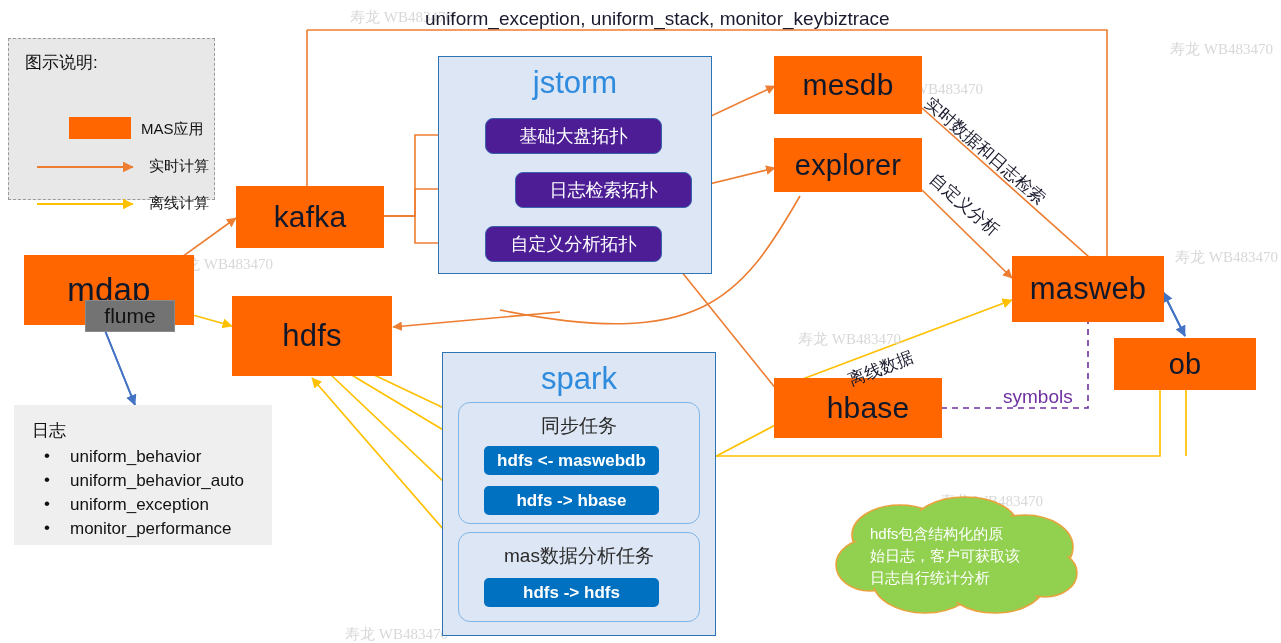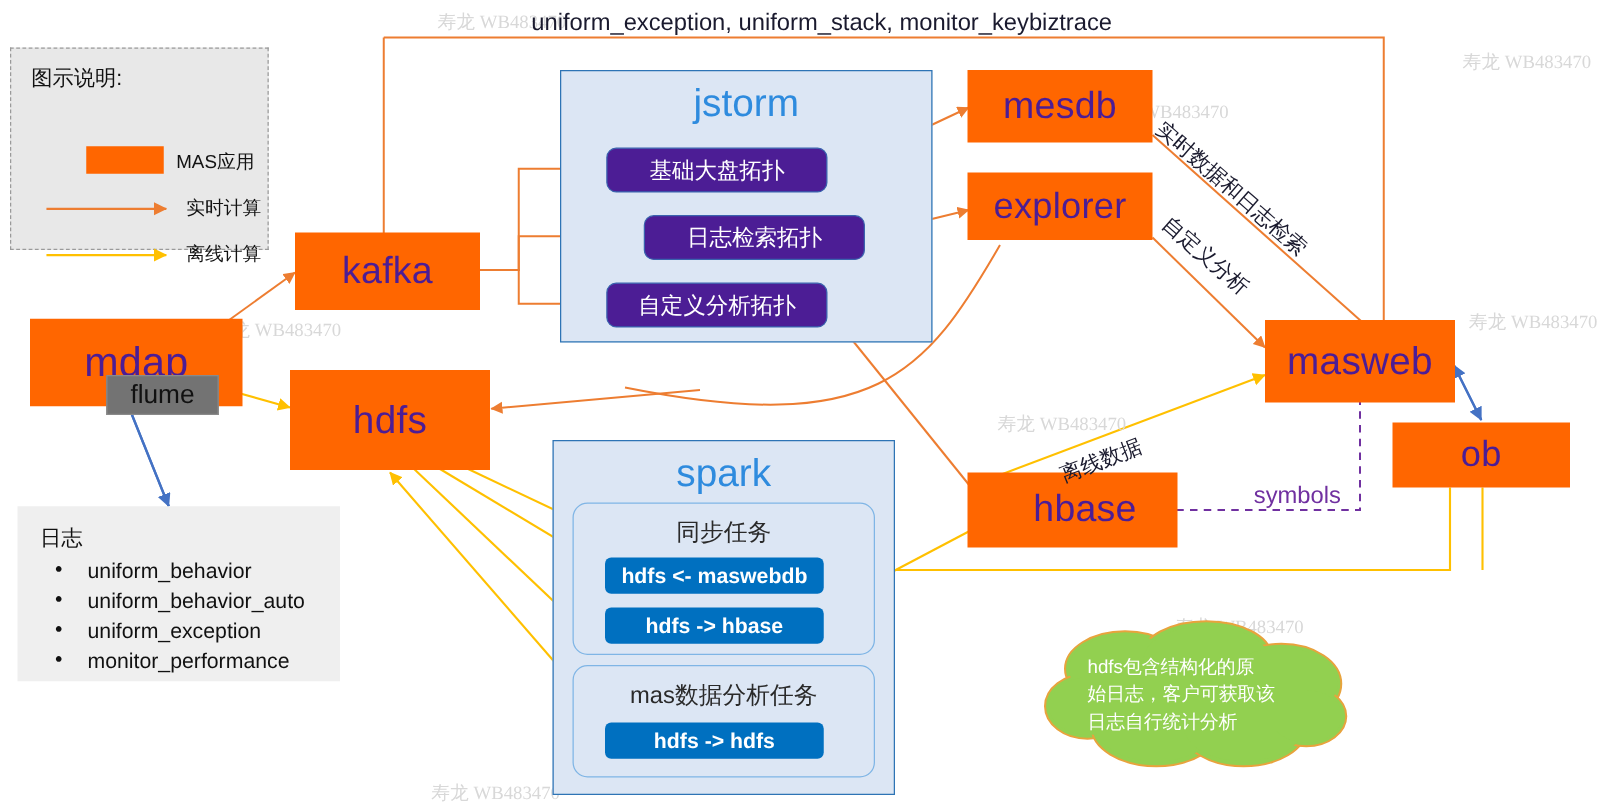--- a/index.html
+++ b/index.html
@@ -6,21 +6,21 @@
   html,body{margin:0;padding:0;background:#ffffff;}
   body{
     font-family:"Liberation Sans","DejaVu Sans",sans-serif;
     width:1281px;height:643px;overflow:hidden;position:relative;
   }
   #stage{position:absolute;left:0;top:0;width:1281px;height:643px;background:#fff;}
   svg.edges{position:absolute;left:0;top:0;width:1281px;height:643px;pointer-events:none;}
 
   
   .appbox{
-    position:absolute;background:#FF6600;color:#4c1d95;
+    position:absolute;background:#FF6600;color:#0f172a;
     display:flex;align-items:center;justify-content:center;
     font-weight:400;letter-spacing:.2px;z-index:6;
   }
   
   .container-box{
     position:absolute;background:#DCE6F4;border:1.5px solid #2E74B5;z-index:3;
   }
   .container-title{
     position:absolute;left:0;right:0;text-align:center;color:#2E8BDE;
     font-size:31px;font-weight:400;
@@ -216,21 +216,21 @@
   <div class="appbox" style="left:774px;top:56px;width:148px;height:58px;font-size:30px;">mesdb</div>
 
   <div class="appbox" style="left:774px;top:138px;width:148px;height:54px;font-size:29px;">explorer</div>
 
   <div class="appbox" style="left:774px;top:378px;width:148px;height:60px;font-size:30px;padding-left:20px;">hbase</div>
 
   <div class="appbox" style="left:1012px;top:256px;width:152px;height:66px;font-size:31px;">masweb</div>
 
   <div class="appbox" style="left:1114px;top:338px;width:142px;height:52px;font-size:29px;">ob</div>
 
-  <div class="container-box" style="left:448px;top:56px;width:272px;height:216px;padding-left:24px;">
+  <div class="container-box" style="left:438px;top:56px;width:272px;height:216px;">
     <div class="container-title" style="top:8px;">jstorm</div>
   </div>
   <div class="jstorm-item" style="left:485px;top:118px;width:175px;height:34px;">基础大盘拓扑</div>
   <div class="jstorm-item" style="left:485px;top:172px;width:175px;height:34px;margin-left:30px;">日志检索拓扑</div>
   <div class="jstorm-item" style="left:485px;top:226px;width:175px;height:34px;">自定义分析拓扑</div>
 
   <div class="container-box" style="left:442px;top:352px;width:272px;height:282px;">
     <div class="container-title" style="top:8px;">spark</div>
   </div>
 

